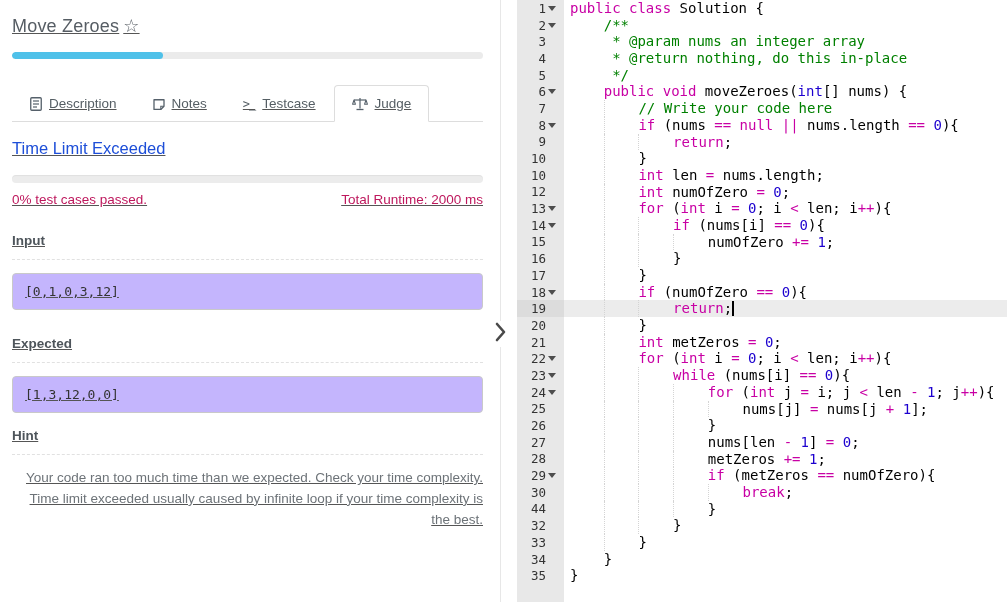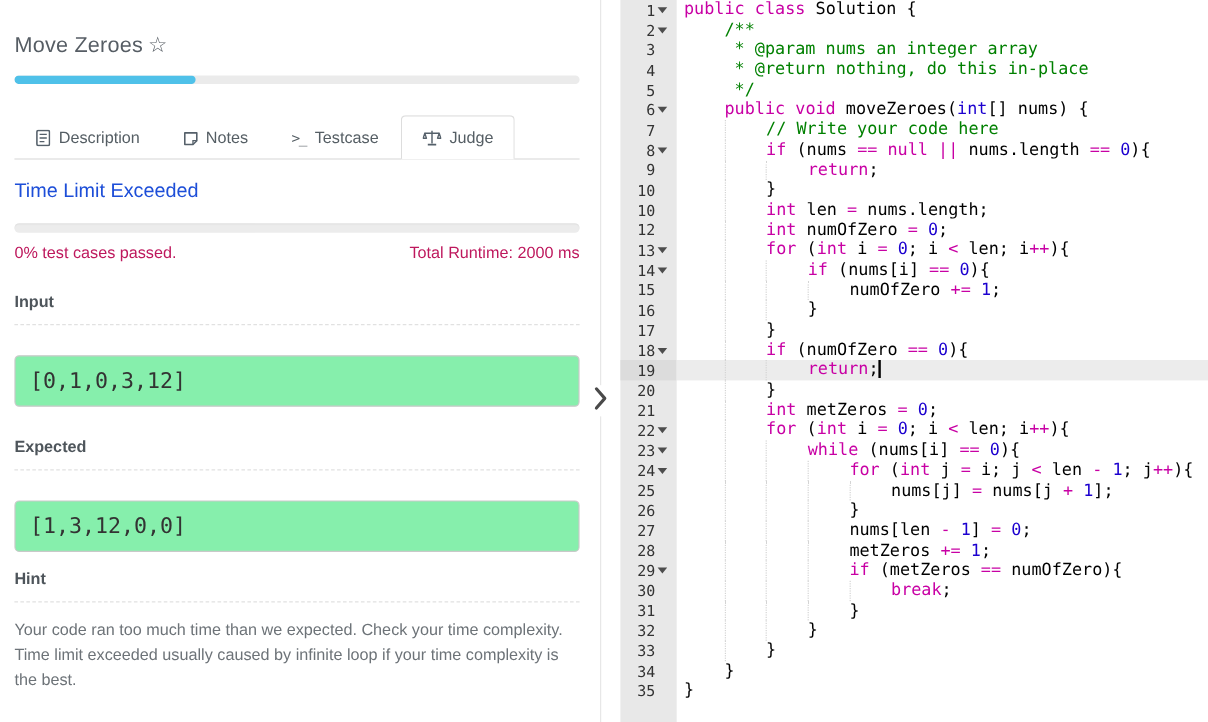--- a/index.html
+++ b/index.html
@@ -1,40 +1,40 @@
 <!DOCTYPE html>
 <html style="--c-kw: #C800A4; --c-num: #1C00CF; --c-com: #008000; --c-pl: #000000;"><head>
 <meta charset="utf-8">
 <style>
   html,body{margin:0;padding:0;}
   body{width:1007px;height:602px;position:relative;overflow:hidden;background:#fff;
        font-family:"Liberation Sans","DejaVu Sans",sans-serif;color:#555;}
 
   
-  .left-panel{position:absolute;left:12px;top:12px;width:471px;}
+  .left-panel{position:absolute;left:12px;top:0;width:471px;text-decoration:underline;}
   .problem-title{margin:0;padding-top:15px;font-size:18px;font-weight:400;color:#565d64;letter-spacing:.2px;}
   .star{font-family:"DejaVu Sans",sans-serif;font-size:18px;color:#5a6067;margin-left:4px;cursor:pointer;}
   .progress-track{height:7px;background:#ebebeb;border-radius:5px;margin-top:15px;overflow:hidden;}
   .progress-fill{height:100%;border-radius:5px;width:0;}
   .tabs{margin-top:26px;display:flex;border-bottom:1px solid #ddd;}
   .tab{display:flex;align-items:flex-end;gap:7px;padding:10px 17px;font-size:13.5px;color:#555e64;
        margin-bottom:-1px;border:1px solid transparent;cursor:pointer;white-space:nowrap;}
   .tab.active{background:#fff;border-color:#ddd;border-bottom-color:#fff;border-radius:4px 4px 0 0;}
   .tab svg{display:block;}
   .term-glyph{font-family:"DejaVu Sans Mono",monospace;font-size:12px;color:#555e64;letter-spacing:-1px;}
   .status-heading{margin-top:17px;font-size:16.5px;font-weight:400;}
   .cases-track{height:8px;background:#ececec;border-radius:5px;margin-top:17px;box-shadow:inset 0 1px 1px rgba(0,0,0,.05);}
   .runtime-row{margin-top:9px;display:flex;justify-content:space-between;font-size:13.5px;color:#be185d;}
   .section-label{margin:26px 0 0;font-size:13.5px;font-weight:700;color:#4e555b;
                  padding-bottom:11px;border-bottom:1px dashed #e1e1e1;}
   .section-label.tight{margin-top:15px;}
-  .codebox{margin-top:25px;background:#86efac;border:1px solid #c9c9c9;border-radius:4px;
+  .codebox{margin-top:13px;background:#c4b5fd;border:1px solid #c9c9c9;border-radius:4px;
            padding:10px 12px;font-family:"DejaVu Sans Mono","Liberation Mono",monospace;
-           font-size:18px;color:#333;}
-  .hint-text{margin:13px 0 0;font-size:13.5px;line-height:1.55;color:#6d7378;}
+           font-size:13px;color:#333;}
+  .hint-text{margin:13px 0 0;font-size:13.5px;line-height:1.55;color:#6d7378;text-align:right;}
 
   
   .v-divider{position:absolute;left:500px;top:0;width:1px;height:602px;background:#e7e7e7;}
   .collapse-handle{position:absolute;left:492px;top:321px;width:17px;height:26px;
                    display:flex;align-items:center;justify-content:center;cursor:pointer;background:#fff;}
 
   
   .editor{position:absolute;left:517px;top:0;width:490px;height:602px;display:flex;
           font-family:"DejaVu Sans Mono","Liberation Mono",monospace;font-size:14px;cursor:text;}
   .gutter{width:47px;background:#e8e8e8;flex:none;}
@@ -274,21 +274,21 @@
         <span class="lnum">29</span>
         <span class="fold">
           <i class="fold-tri"></i>
         </span>
       </div>
       <div class="gutter-cell">
         <span class="lnum">30</span>
         <span class="fold"></span>
       </div>
       <div class="gutter-cell">
-        <span class="lnum">31</span>
+        <span class="lnum">44</span>
         <span class="fold"></span>
       </div>
       <div class="gutter-cell">
         <span class="lnum">32</span>
         <span class="fold"></span>
       </div>
       <div class="gutter-cell">
         <span class="lnum">33</span>
         <span class="fold"></span>
       </div>

